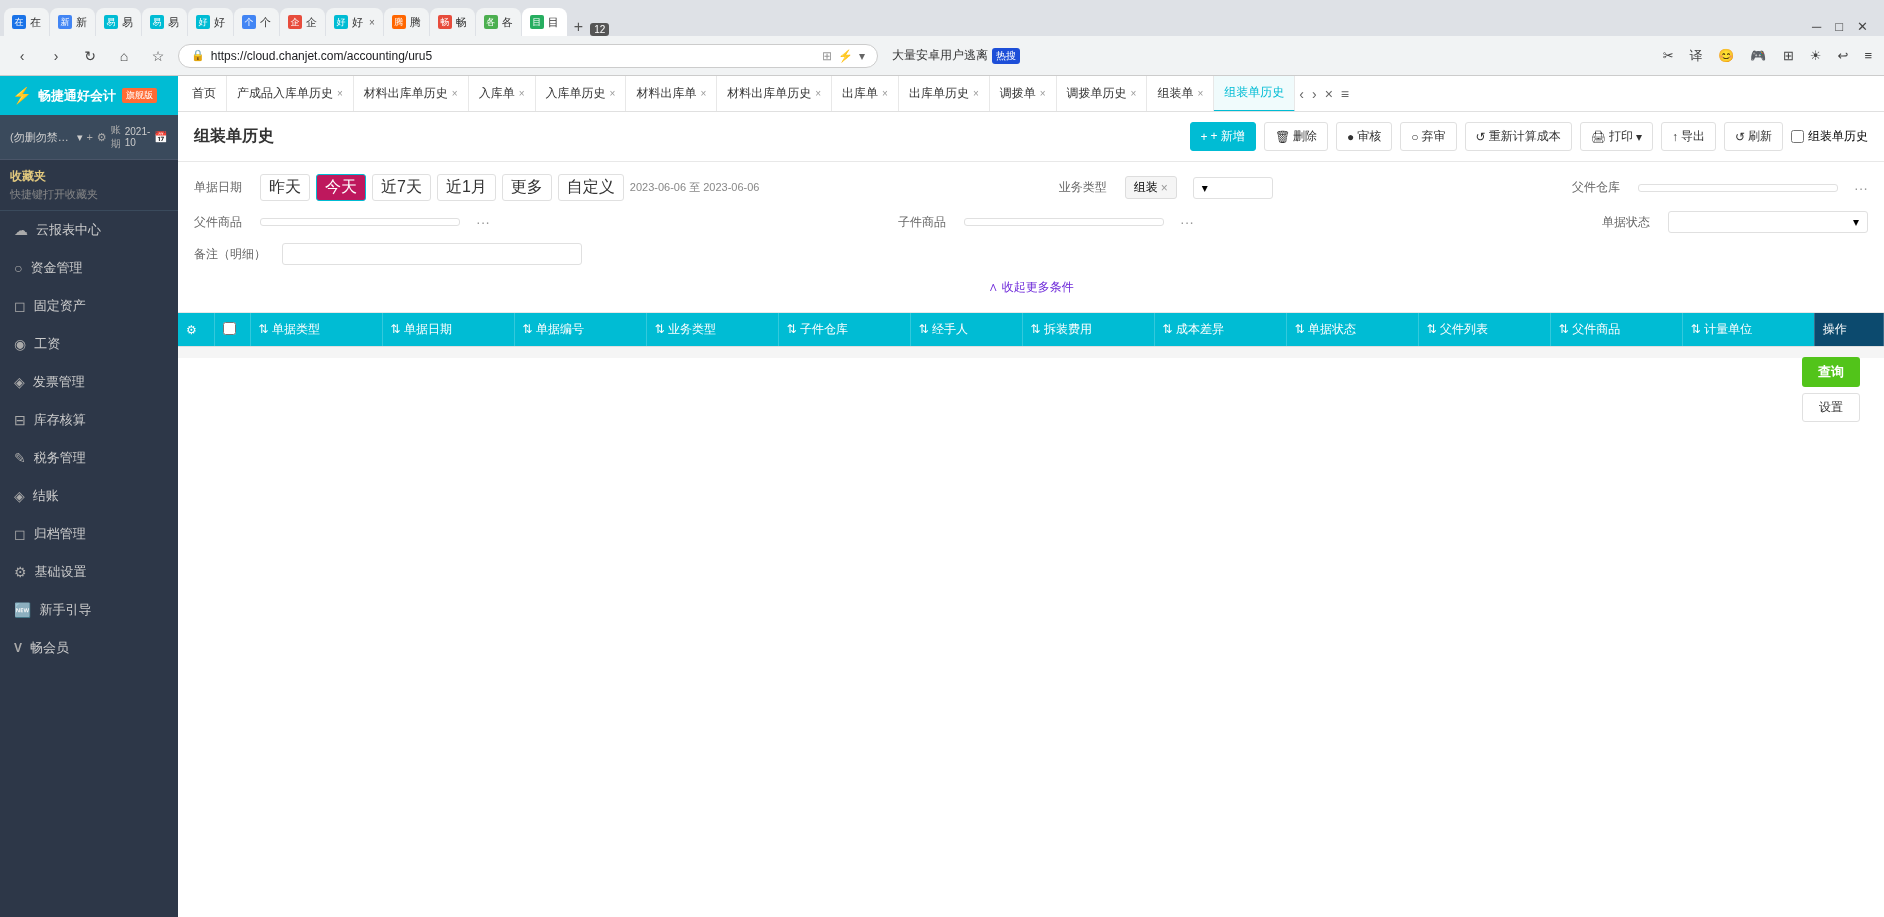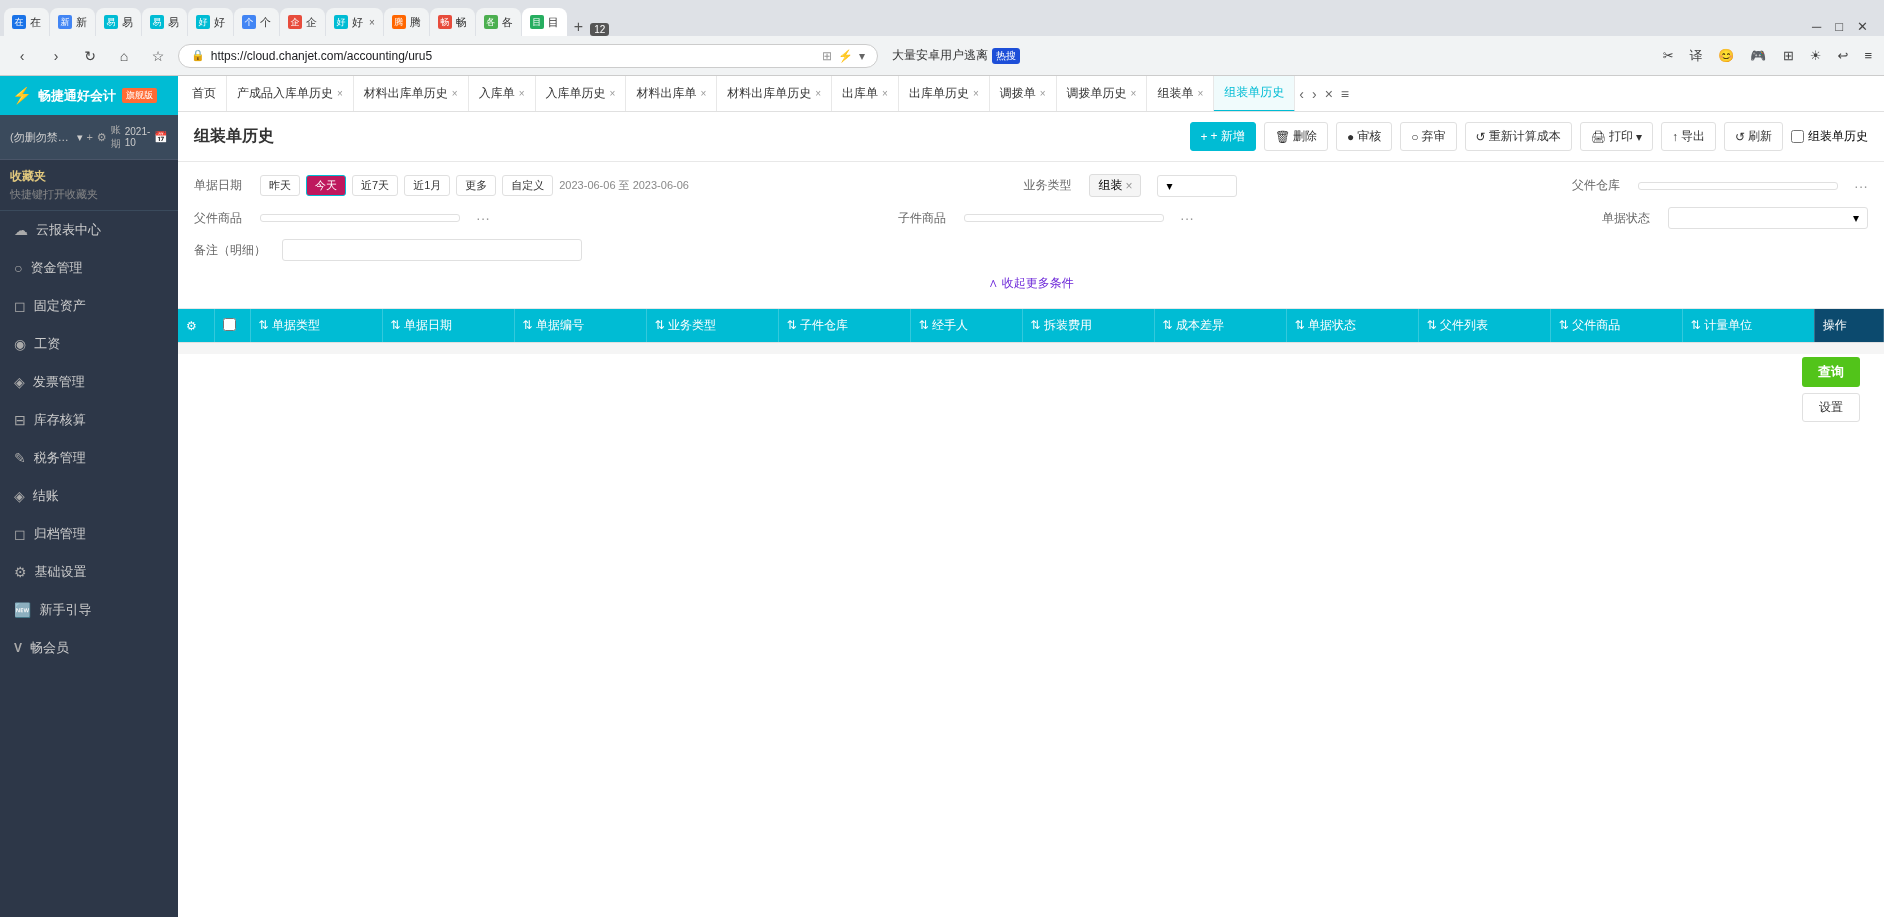--- a/index.html
+++ b/index.html
@@ -59,21 +59,21 @@
     .page-title { font-size: 16px; font-weight: bold; color: #333; }
     .action-bar { display: flex; align-items: center; gap: 8px; }
     .action-btn { display: flex; align-items: center; gap: 3px; padding: 5px 10px; border: 1px solid #e0e0e0; background: #fff; border-radius: 3px; cursor: pointer; font-size: 12px; color: #333; }
     .action-btn.primary { background: #00bcd4; color: #fff; border-color: #00bcd4; }
 
     
     .filter-section { padding: 12px 16px; background: #fff; border-bottom: 1px solid #e8e8e8; }
     .filter-row { display: flex; align-items: center; gap: 16px; margin-bottom: 10px; }
     .filter-label { color: #666; font-size: 12px; white-space: nowrap; min-width: 50px; }
     .date-filter { display: flex; align-items: center; gap: 6px; }
-    .date-btn { padding: 2px 8px; border: 1px solid #e0e0e0; border-radius: 3px; background: #fff; cursor: pointer; font-size: 11px; color: #333; }
+    .date-btn { padding: 2px 8px; border: 1px solid #e0e0e0; border-radius: 3px; background: #fff; cursor: pointer; font-size: 16px; color: #333; }
     .date-btn.active { background: #be185d; color: #fff; border-color: #00bcd4; }
     .date-range { font-size: 11px; color: #888; }
     .filter-tag { display: flex; align-items: center; gap: 3px; background: #f5f5f5; border: 1px solid #ddd; border-radius: 3px; padding: 2px 8px; font-size: 12px; }
     .filter-tag .tag-x { cursor: pointer; color: #999; }
     .filter-dropdown { display: flex; align-items: center; gap: 4px; padding: 3px 8px; border: 1px solid #e0e0e0; border-radius: 3px; background: #fff; cursor: pointer; font-size: 12px; min-width: 80px; }
     .filter-input { border: 1px solid #e0e0e0; border-radius: 3px; padding: 3px 8px; font-size: 12px; outline: none; min-width: 120px; }
     .ellipsis-btn { color: #999; cursor: pointer; font-size: 14px; border: none; background: none; }
     .collapse-row { display: flex; justify-content: center; padding: 4px; }
     .collapse-btn { color: #6d28d9; font-size: 12px; cursor: pointer; background: none; border: none; }
 

